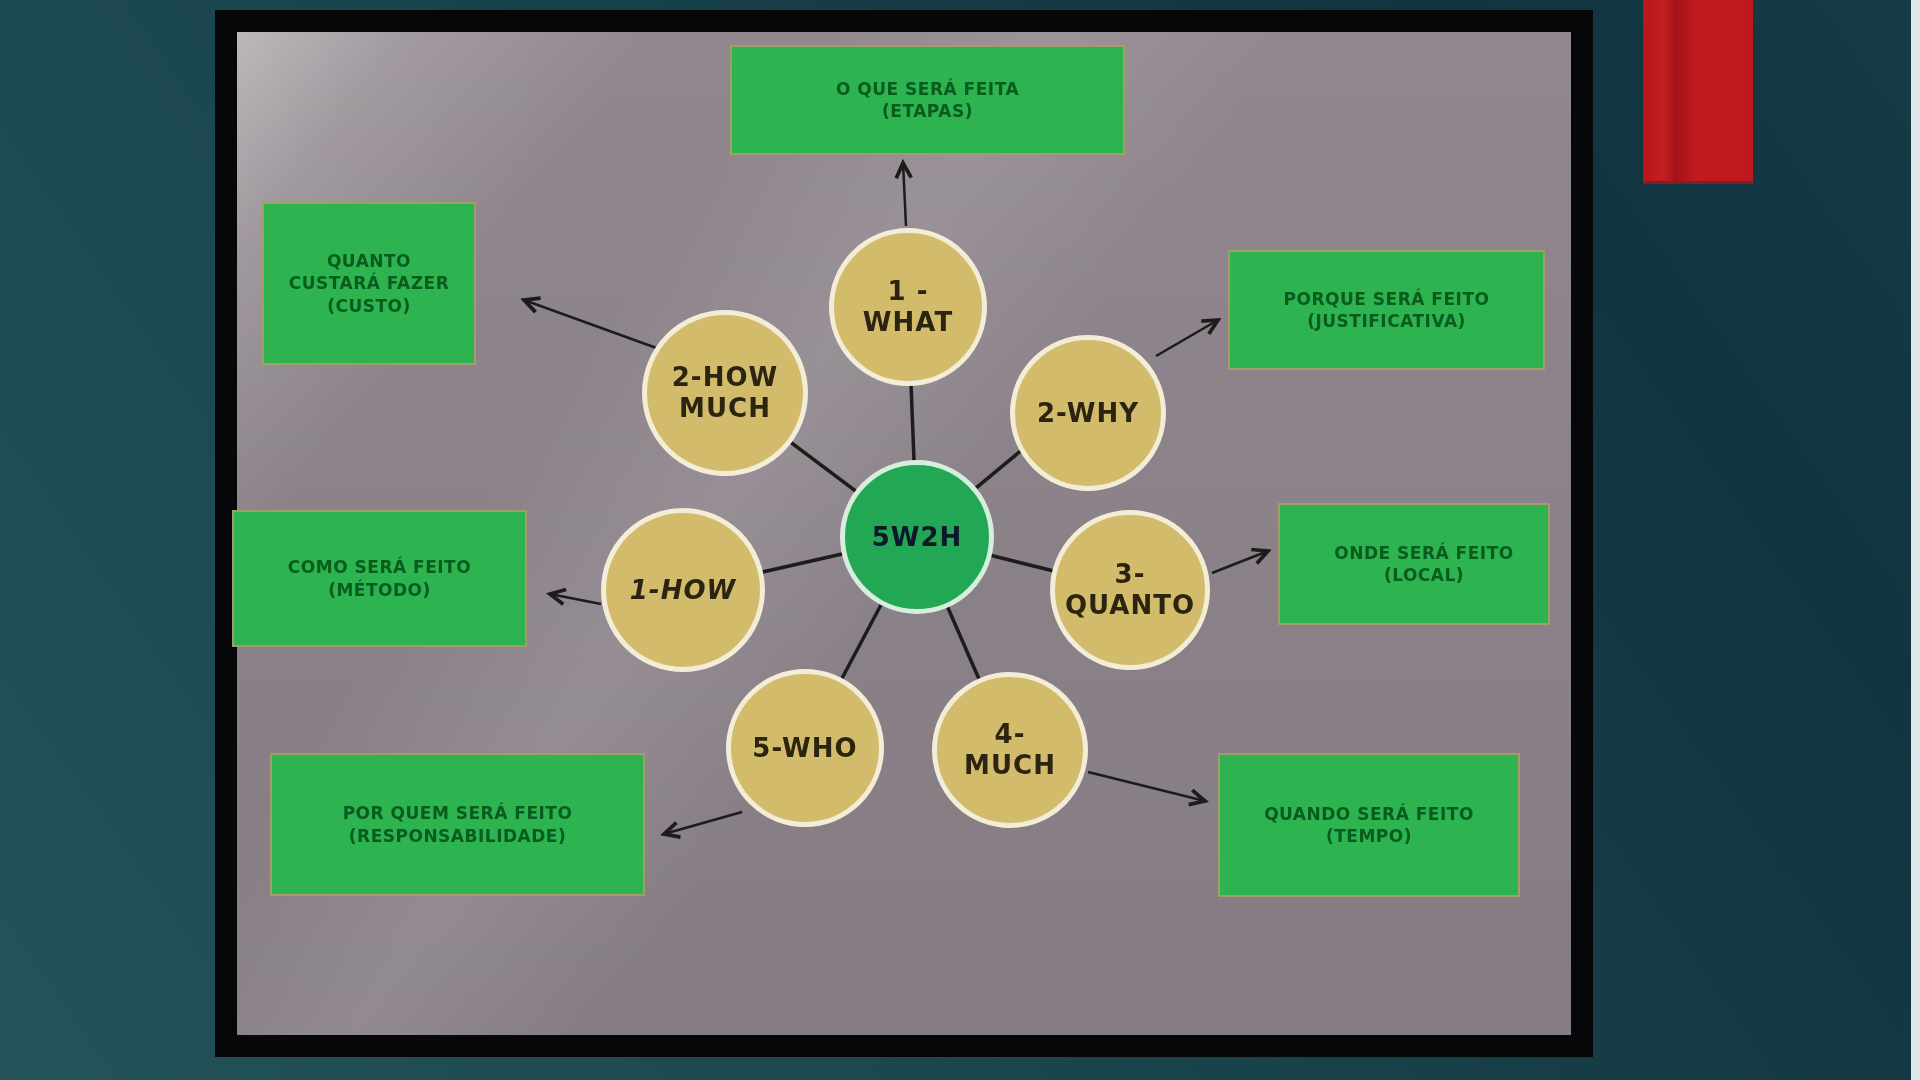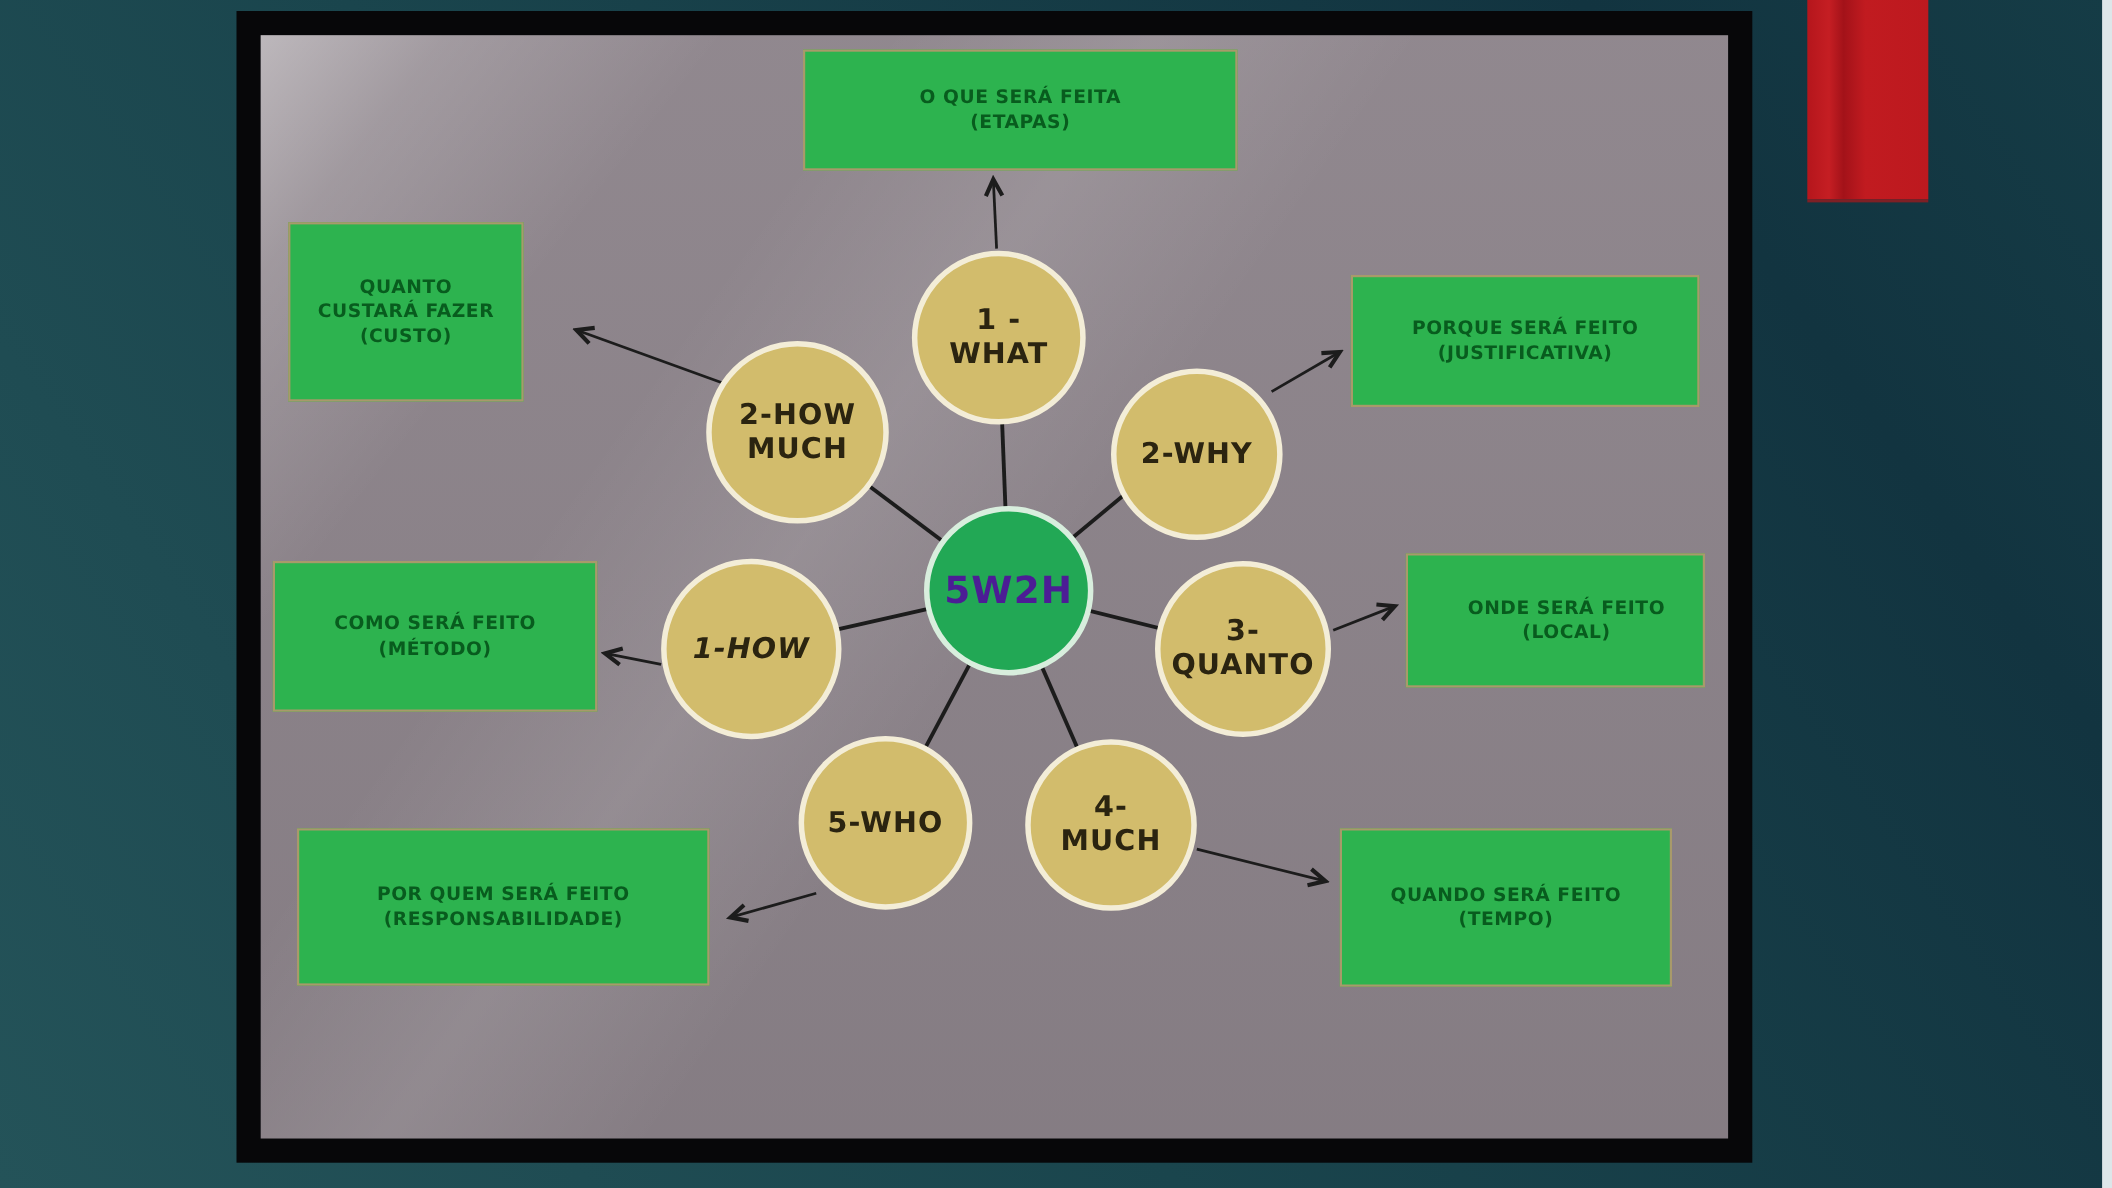--- a/index.html
+++ b/index.html
@@ -36,21 +36,21 @@
     position:absolute;border-radius:50%;
     background:#d2bc6c;border:5px solid #f3edd7;
     display:flex;flex-direction:column;align-items:center;justify-content:center;
     box-sizing:border-box;text-align:center;
     color:#2b2410;font-weight:bold;font-size:26px;line-height:1.18;letter-spacing:1px;
   }
   .circle span{display:block;}
   .c-center{
     left:840px;top:460px;width:154px;height:154px;
     background:#22a855;border:5px solid #d8eedd;
-    color:#4c1d95;font-size:34px;letter-spacing:1px;
+    color:#0f172a;font-size:26px;letter-spacing:1px;
   }
   .c-what   {left:829px;top:228px;width:158px;height:158px;}
   .c-why    {left:1010px;top:335px;width:156px;height:156px;}
   .c-where  {left:1050px;top:510px;width:160px;height:160px;}
   .c-when   {left:932px;top:672px;width:156px;height:156px;}
   .c-who    {left:726px;top:669px;width:158px;height:158px;}
   .c-how    {left:601px;top:508px;width:164px;height:164px;font-style:italic;}
   .c-howmuch{left:642px;top:310px;width:166px;height:166px;}
 
   
@@ -59,21 +59,21 @@
     box-sizing:border-box;display:flex;flex-direction:column;align-items:center;justify-content:center;
     text-align:center;color:#085c1e;font-weight:bold;font-size:17px;line-height:1.3;letter-spacing:0.5px;
     padding:4px 8px;
   }
   .gbox span{display:block;}
   .b-what   {left:730px;top:45px;width:395px;height:110px;}
   .b-why    {left:1228px;top:223px;width:317px;height:120px;margin-top:27px;}
   .b-where  {left:1278px;top:503px;width:272px;height:122px;padding-left:28px;}
   .b-when   {left:1218px;top:753px;width:302px;height:144px;}
   .b-who    {left:270px;top:753px;width:375px;height:143px;}
-  .b-how    {left:248px;top:510px;width:295px;height:137px;}
+  .b-how    {left:232px;top:510px;width:295px;height:137px;}
   .b-howmuch{left:262px;top:202px;width:214px;height:163px;text-align:right;}
 </style>
 </head>
 <body>
 
 <div class="stage">
 
   <div class="red-tab"></div>
   <div class="edge-strip"></div>
 

